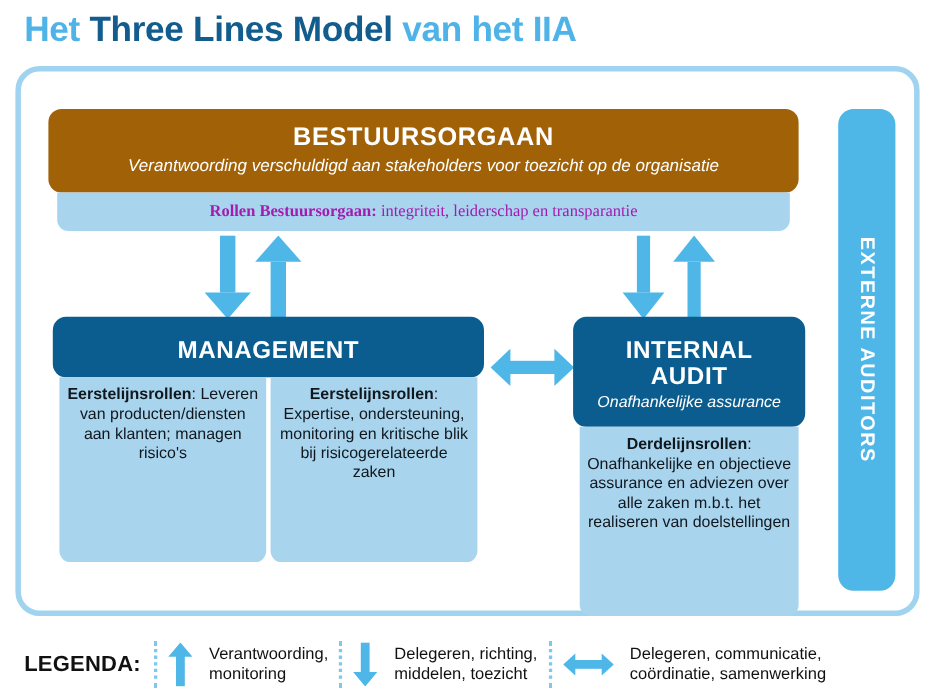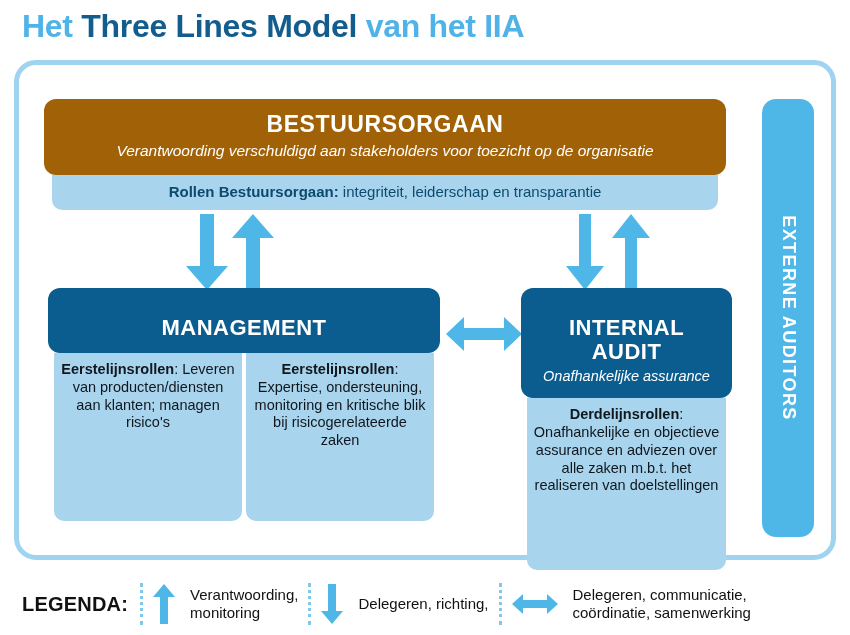--- a/index.html
+++ b/index.html
@@ -59,23 +59,24 @@
     margin-top: 5px;
     line-height: 1.2;
   }
   .gov-roles {
     background: #A8D4EE;
     border-bottom-left-radius: 10px;
     border-bottom-right-radius: 10px;
     margin: 0 8px;
     text-align: center;
     font-size: 15px;
-    color: #0c4a6e;
+    color: #a21caf;
     padding: 8px 10px 9px;
     line-height: 1.2;
+    font-family: Liberation Serif, serif;
   }
   .gov-roles b { font-weight: bold; }
 
   
   .arrow-zone { position: absolute; }
 
   
   .mgmt-wrap {
     position: absolute;
     left: 48px; top: 288px;
@@ -85,21 +86,21 @@
     position: absolute;
     left: 521px; top: 288px;
     width: 211px;
   }
 
   .role-head {
     background: #0B5D8F;
     border-radius: 12px;
     color: #fff;
     text-align: center;
-    padding: 28px 12px 13px;
+    padding: 18px 12px 13px;
   }
   .role-head .rh-title {
     font-size: 22px;
     font-weight: bold;
     letter-spacing: 0.5px;
     line-height: 1.1;
   }
   .role-head .rh-sub {
     font-size: 14.5px;
     font-style: italic;
@@ -280,20 +281,21 @@
     </div>
 
     <div class="legend-sep"></div>
     <div class="legend-item">
       <svg class="legend-icon" width="22" height="40" viewBox="0 0 22 40">
         <rect x="7" y="0" width="8" height="28" fill="#4FB7E8"></rect>
         <polygon points="11,40 0,27 22,27" fill="#4FB7E8"></polygon>
       </svg>
       <div class="lg-text">
         <div>Delegeren, richting,</div>
+        <div>middelen, toezicht</div>
       </div>
     </div>
 
     <div class="legend-sep"></div>
     <div class="legend-item">
       <svg class="legend-icon" width="46" height="26" viewBox="0 0 46 26">
         <rect x="9" y="9" width="28" height="8" fill="#4FB7E8"></rect>
         <polygon points="0,13 11,3 11,23" fill="#4FB7E8"></polygon>
         <polygon points="46,13 35,3 35,23" fill="#4FB7E8"></polygon>
       </svg>

